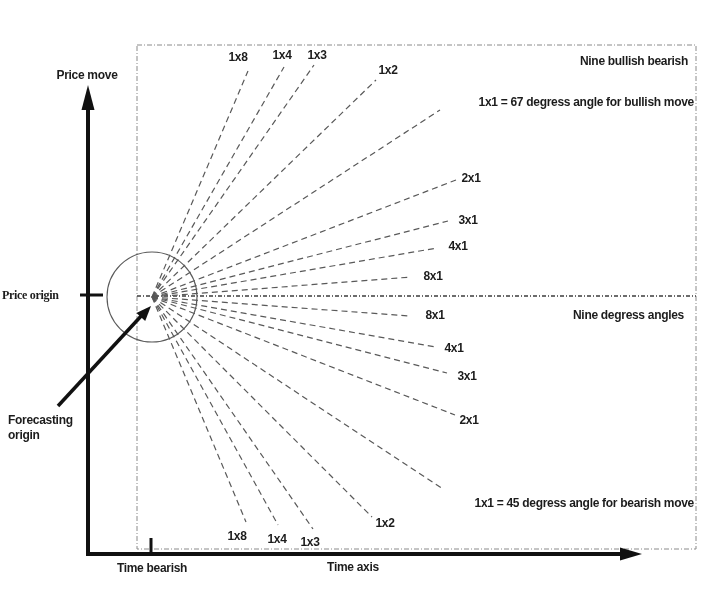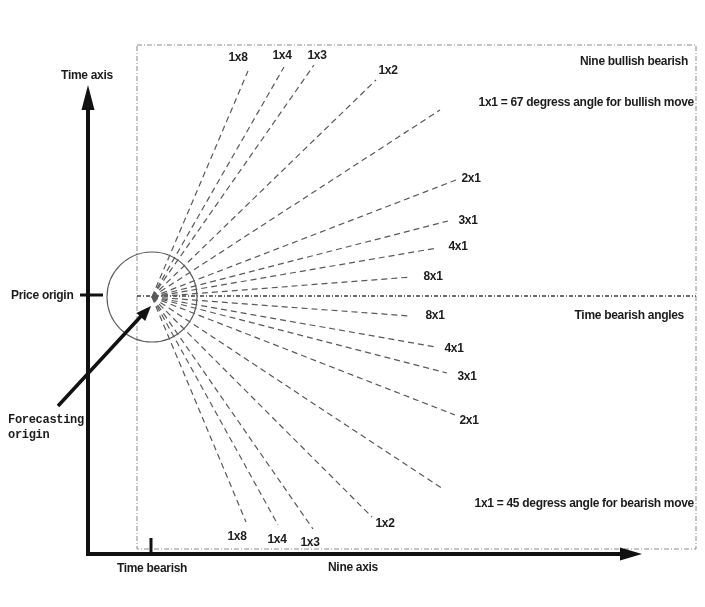--- a/index.html
+++ b/index.html
@@ -15,21 +15,21 @@
     font-weight:700;
     font-size:12px;
     letter-spacing:-0.3px;
     line-height:15px;
     color:var(--text,#1c1c1c);
     white-space:nowrap;
   }
   .al-c{transform:translate(-50%,-50%);text-align:center;}
   .al-l{transform:translate(0,-50%);}
   .al-r{transform:translate(-100%,-50%);}
-  .al-tl{white-space:normal;font-family:Liberation Mono, monospace;}
+  .al-tl{white-space:normal;}
   .fan-line{stroke:var(--fan_line,#595959);stroke-width:1.2;stroke-dasharray:6 4;fill:none;}
   .box{stroke:var(--box_border,#8a8a8a);stroke-width:1;fill:none;stroke-dasharray:5 2 1 2;}
   .midline{stroke:var(--mid_line,#3d3d3d);stroke-width:1.6;fill:none;stroke-dasharray:4 2 1 2;}
   .circ{stroke:var(--circle,#5a5a5a);stroke-width:1.1;fill:none;}
   .axis{stroke:var(--axis,#111);stroke-width:4;fill:none;}
   .tick{stroke:var(--axis,#111);stroke-width:3;fill:none;}
   .ahead{fill:var(--axis,#111);stroke:none;}
   .fc-arrow{stroke:var(--axis,#111);stroke-width:3.5;fill:none;}
 </style>
 </head>
@@ -73,27 +73,27 @@
     <polygon class="ahead" points="642,554 620,547.5 620,560.5"></polygon>
 
     <line class="tick" x1="80" y1="295" x2="103" y2="295"></line>
     <line class="tick" x1="151" y1="538" x2="151" y2="553"></line>
 
     <line class="fc-arrow" x1="58" y1="406" x2="143" y2="314"></line>
     <polygon class="ahead" points="151,306 145.2,321.1 136.4,312.9"></polygon>
   </svg>
 
   <div>
-      <div class="lbl al-c" style="left: 87px; top: 75px;">Time axis</div>
-      <div class="lbl al-l" style="left: 11px; top: 295px;">Price origin</div>
+      <div class="lbl al-c" style="left: 87px; top: 75px;">Price move</div>
+      <div class="lbl al-l" style="left: 2px; top: 295px; font-family: Liberation Serif, serif;">Price origin</div>
       <div class="lbl al-tl" style="left: 8px; top: 413px; width: 95px;">Forecasting origin</div>
       <div class="lbl al-c" style="left: 152px; top: 568px;">Time bearish</div>
-      <div class="lbl al-c" style="left: 353px; top: 567px;">Nine axis</div>
+      <div class="lbl al-c" style="left: 353px; top: 567px;">Time axis</div>
       <div class="lbl al-r" style="left: 688px; top: 61px;">Nine bullish bearish</div>
-      <div class="lbl al-r" style="left: 684px; top: 315px;">Time bearish angles</div>
+      <div class="lbl al-r" style="left: 684px; top: 315px;">Nine degress angles</div>
       <div class="lbl al-r" style="left: 694px; top: 102px;">1x1 = 67 degress angle for bullish move</div>
       <div class="lbl al-r" style="left: 694px; top: 503px;">1x1 = 45 degress angle for bearish move</div>
       <div class="lbl al-c" style="left: 238px; top: 57px;">1x8</div>
       <div class="lbl al-c" style="left: 282px; top: 55px;">1x4</div>
       <div class="lbl al-c" style="left: 317px; top: 55px;">1x3</div>
       <div class="lbl al-c" style="left: 388px; top: 70px;">1x2</div>
       <div class="lbl al-c" style="left: 471px; top: 178px;">2x1</div>
       <div class="lbl al-c" style="left: 468px; top: 220px;">3x1</div>
       <div class="lbl al-c" style="left: 458px; top: 246px;">4x1</div>
       <div class="lbl al-c" style="left: 433px; top: 276px;">8x1</div>

